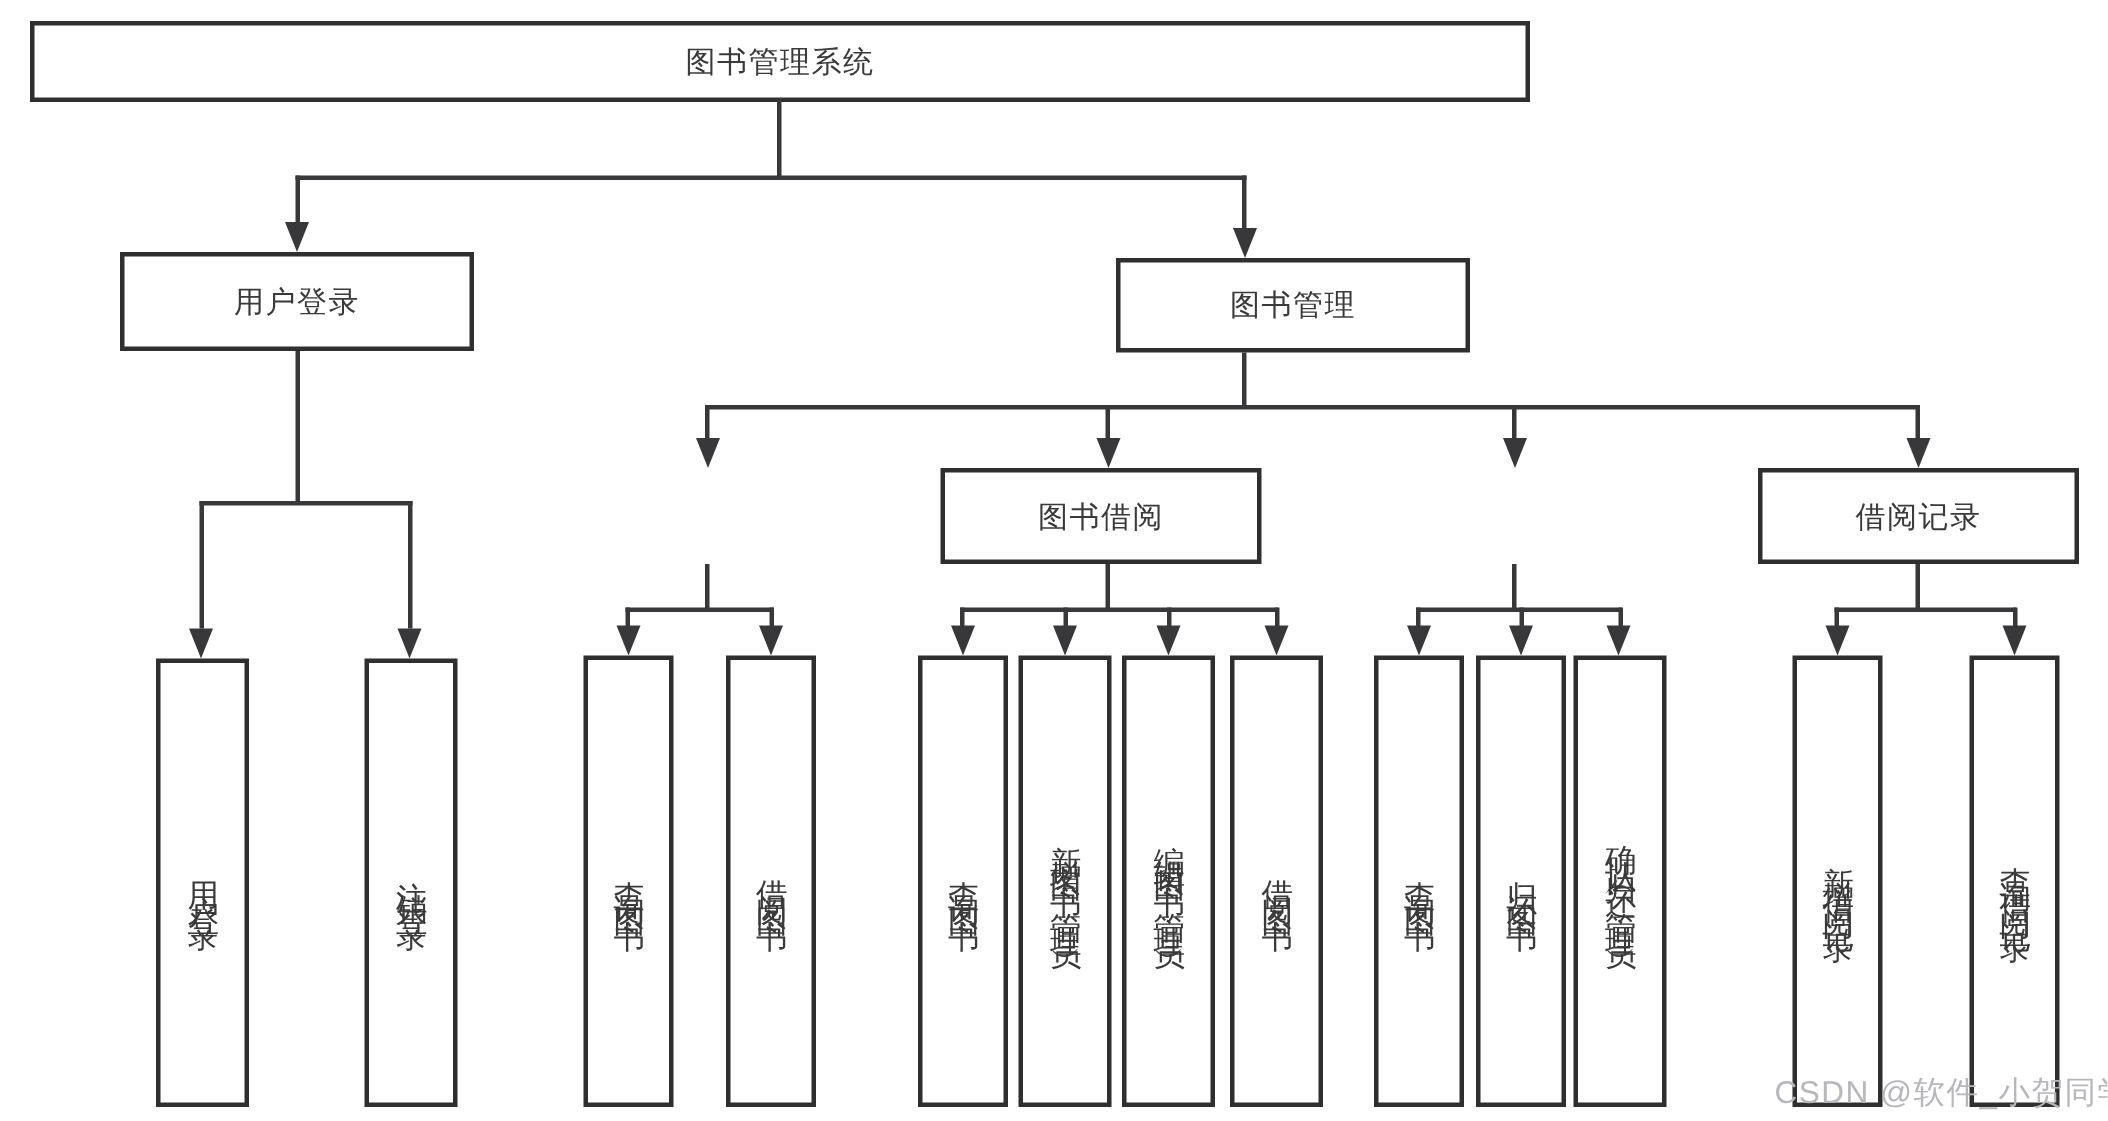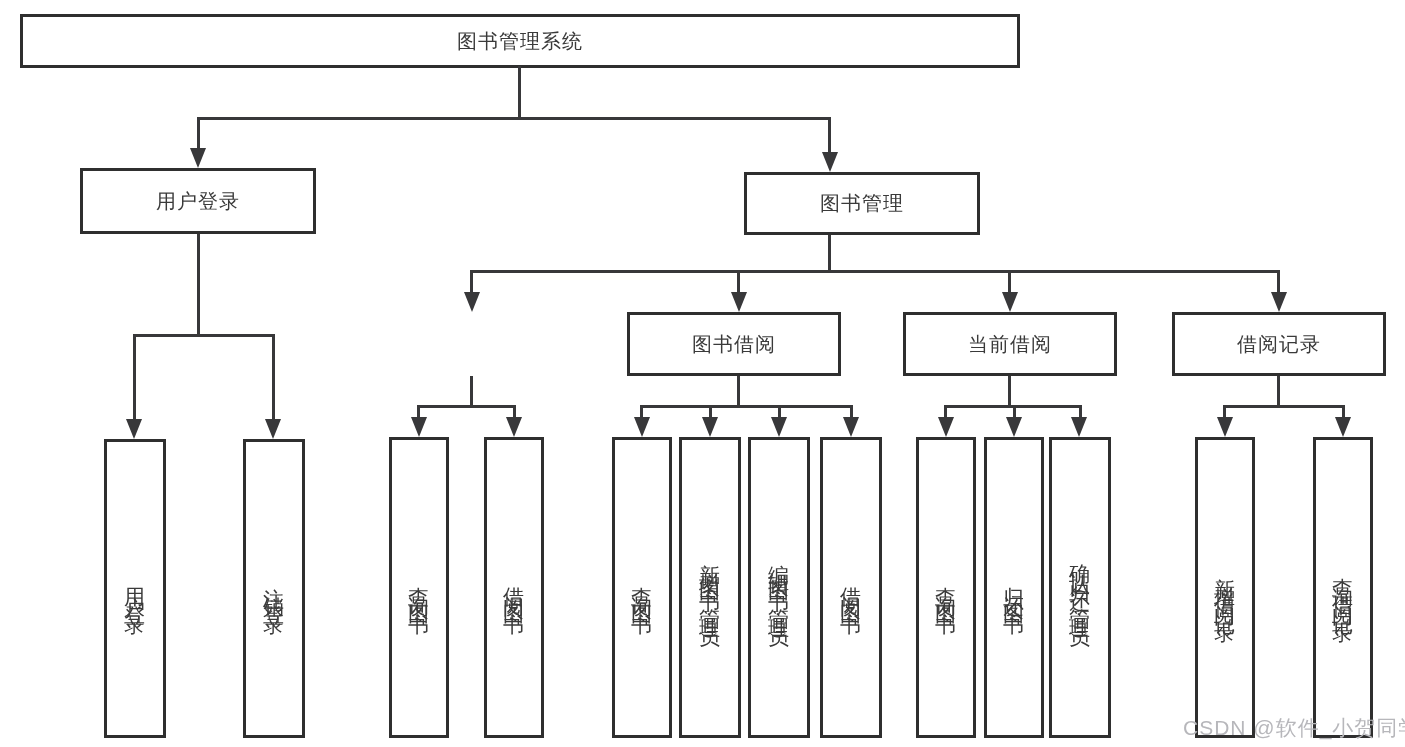--- a/index.html
+++ b/index.html
@@ -87,21 +87,20 @@
   <div class="vline" style="left:470px;top:270px;height:24px;"></div>
   <div class="arrow" style="left:464px;top:292px;"></div>
   <div class="vline" style="left:737px;top:270px;height:24px;"></div>
   <div class="arrow" style="left:731px;top:292px;"></div>
   <div class="vline" style="left:1008px;top:270px;height:24px;"></div>
   <div class="arrow" style="left:1002px;top:292px;"></div>
   <div class="vline" style="left:1277px;top:270px;height:24px;"></div>
   <div class="arrow" style="left:1271px;top:292px;"></div>
 
   <div class="node" style="left:627px;top:312px;width:214px;height:64px;">图书借阅</div>
-  <div class="node" style="left:903px;top:312px;width:214px;height:64px;">当前借阅</div>
   <div class="node" style="left:1172px;top:312px;width:214px;height:64px;">借阅记录</div>
 
   <div class="vline" style="left:470px;top:376px;height:31px;"></div>
   <div class="hline" style="left:417px;top:405px;width:99px;"></div>
   <div class="vline" style="left:417px;top:405px;height:14px;"></div>
   <div class="arrow" style="left:411px;top:417px;"></div>
   <div class="vline" style="left:513px;top:405px;height:14px;"></div>
   <div class="arrow" style="left:506px;top:417px;"></div>
 
   <div class="vline" style="left:737px;top:376px;height:31px;"></div>

